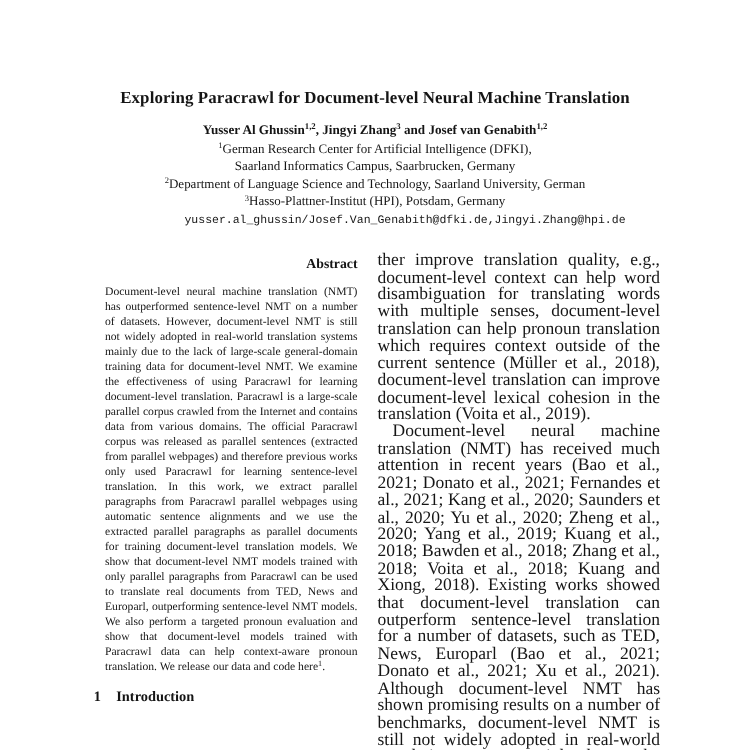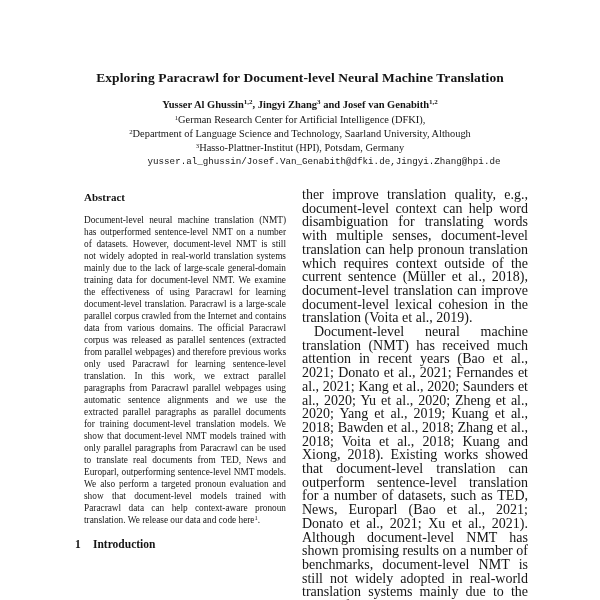--- a/index.html
+++ b/index.html
@@ -27,21 +27,21 @@
   }
   .columns { display:flex; margin:14px 72px 0 75px; }
   .col-left  { width:211px; margin-right:16px; flex:none; }
   .col-right {
     width:226px; flex:none; padding-top:5px;
     font-size:14px; line-height:13.7px; text-align:justify;
     hyphens:auto; -webkit-hyphens:auto;
   }
   .abstract-block { margin-left:9px; width:202px; }
   .abstract-heading {
-    text-align:left; font-weight:700; font-size:11px; line-height:13px; margin-top:8px;
+    text-align:right; font-weight:700; font-size:11px; line-height:13px; margin-top:8px;
   }
   .abstract-text {
     margin-top:10px; font-size:9.3px; line-height:12px; text-align:justify;
     hyphens:auto; -webkit-hyphens:auto;
   }
   .footnote-mark { font-size:6.5px; vertical-align:3px; line-height:0; }
   .section-heading {
     margin-top:11px; font-size:11.5px; font-weight:700; line-height:14px;
     display:flex;
   }
@@ -53,21 +53,22 @@
 <body>
 
 <div class="page">
 
   <div class="title">Exploring Paracrawl for Document-level Neural Machine Translation</div>
 
   <div class="authors"><span><span>Yusser Al Ghussin</span><sup>1,2</sup><span>, </span></span><span><span>Jingyi Zhang</span><sup>3</sup><span> and </span></span><span><span>Josef van Genabith</span><sup>1,2</sup></span></div>
 
   <div class="affils">
     <div class="affil"><sup>1</sup><span>German Research Center for Artificial Intelligence (DFKI),</span></div>
-    <div class="affil"><sup>2</sup><span>Department of Language Science and Technology, Saarland University, Although</span></div>
+    <div class="affil"><span>Saarland Informatics Campus, Saarbrucken, Germany</span></div>
+    <div class="affil"><sup>2</sup><span>Department of Language Science and Technology, Saarland University, German</span></div>
     <div class="affil"><sup>3</sup><span>Hasso-Plattner-Institut (HPI), Potsdam, Germany</span></div>
   </div>
 
   <div class="email">yusser.al_ghussin/Josef.Van_Genabith@dfki.de,Jingyi.Zhang@hpi.de</div>
 
   <div class="columns">
 
     <div class="col-left">
       <div class="abstract-block">
         <div class="abstract-heading">Abstract</div>

